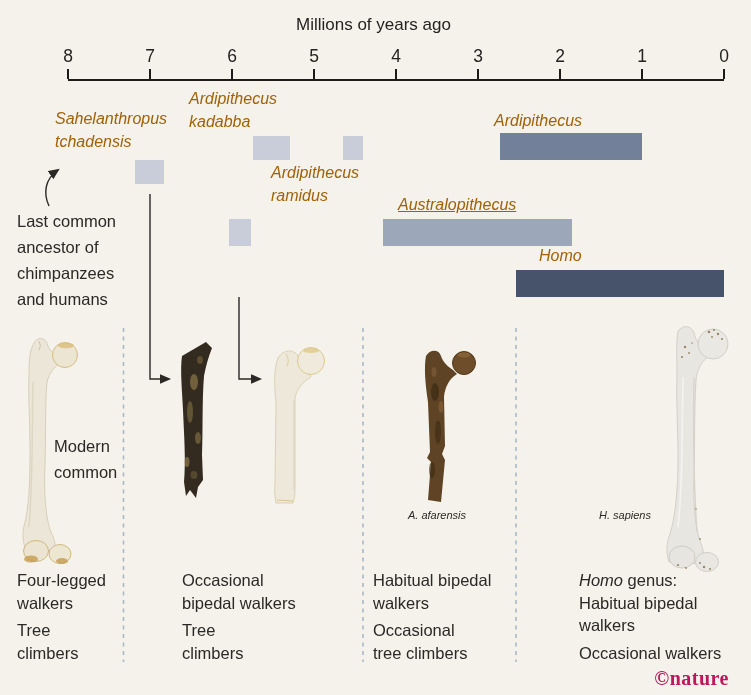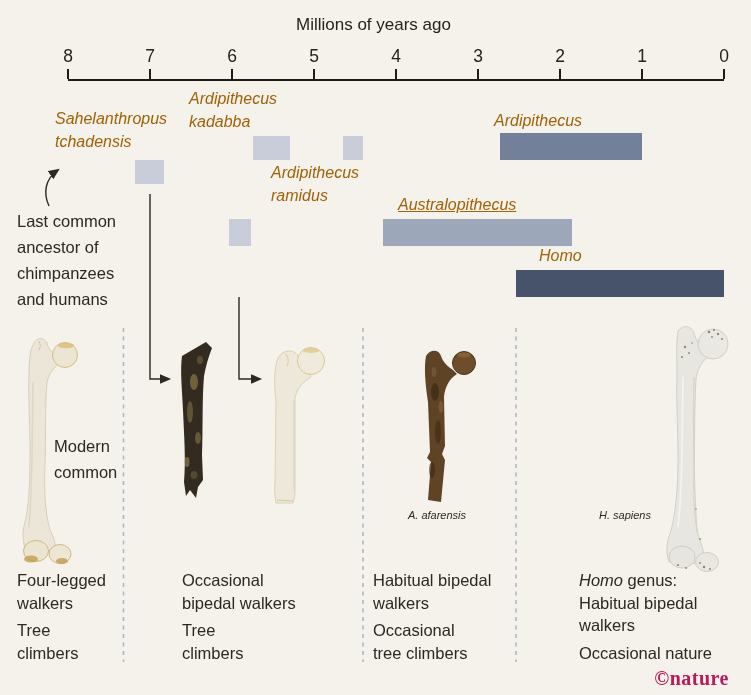--- a/index.html
+++ b/index.html
@@ -217,17 +217,17 @@
   <div class="col" id="col3">
     <p>Habitual bipedal
 walkers</p>
     <p>Occasional
 tree climbers</p>
   </div>
   <div class="col" id="col4">
     <p><span class="it">Homo</span><span> genus:
 Habitual bipedal
 walkers</span></p>
-    <p>Occasional nature</p>
+    <p>Occasional walkers</p>
   </div>
 
   <div class="abs" id="watermark">©nature</div>
 </div>
 
 </body></html>

